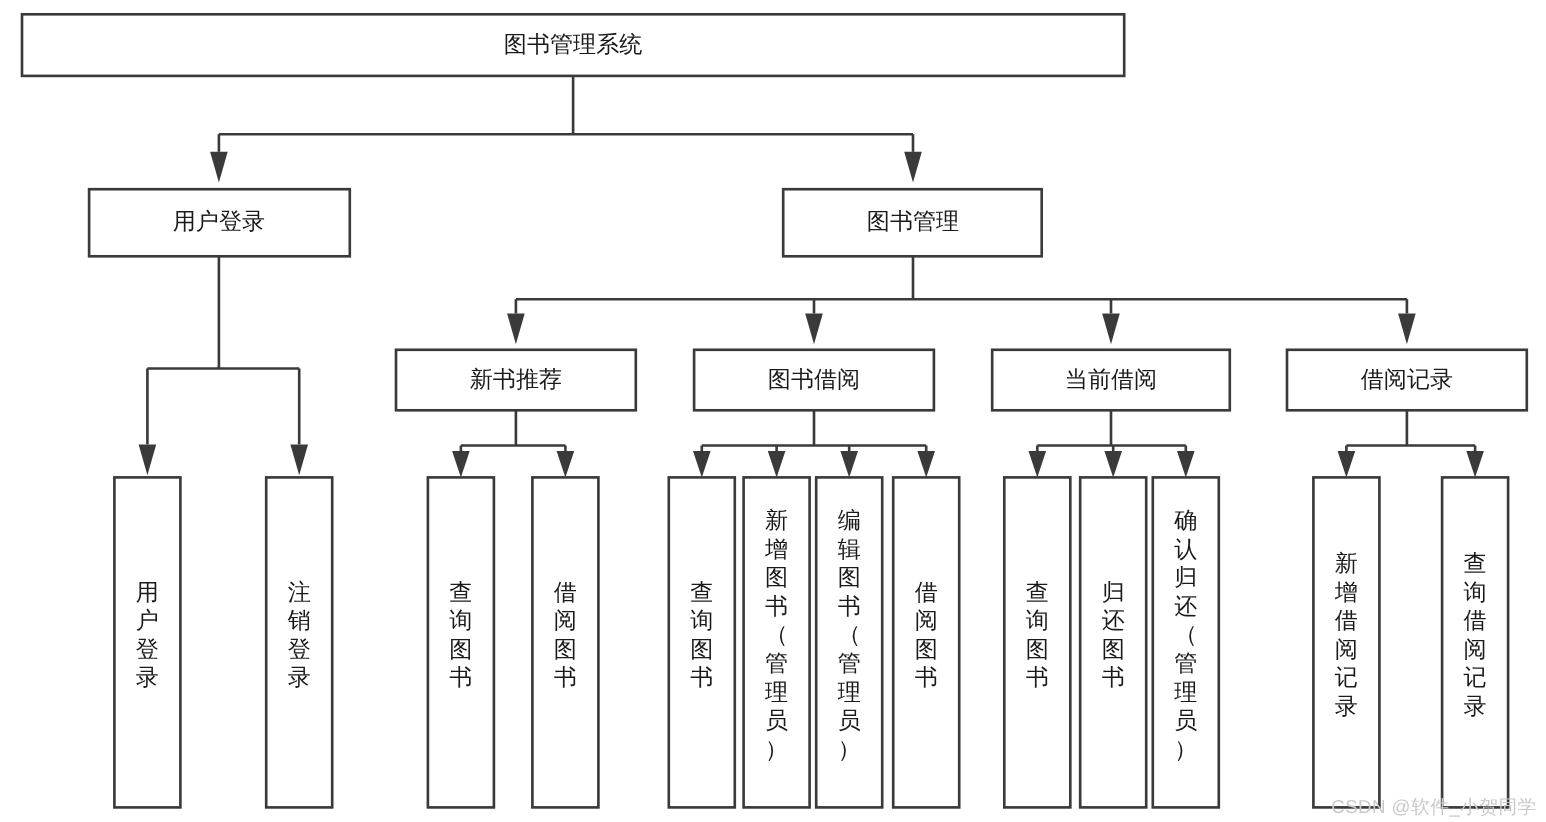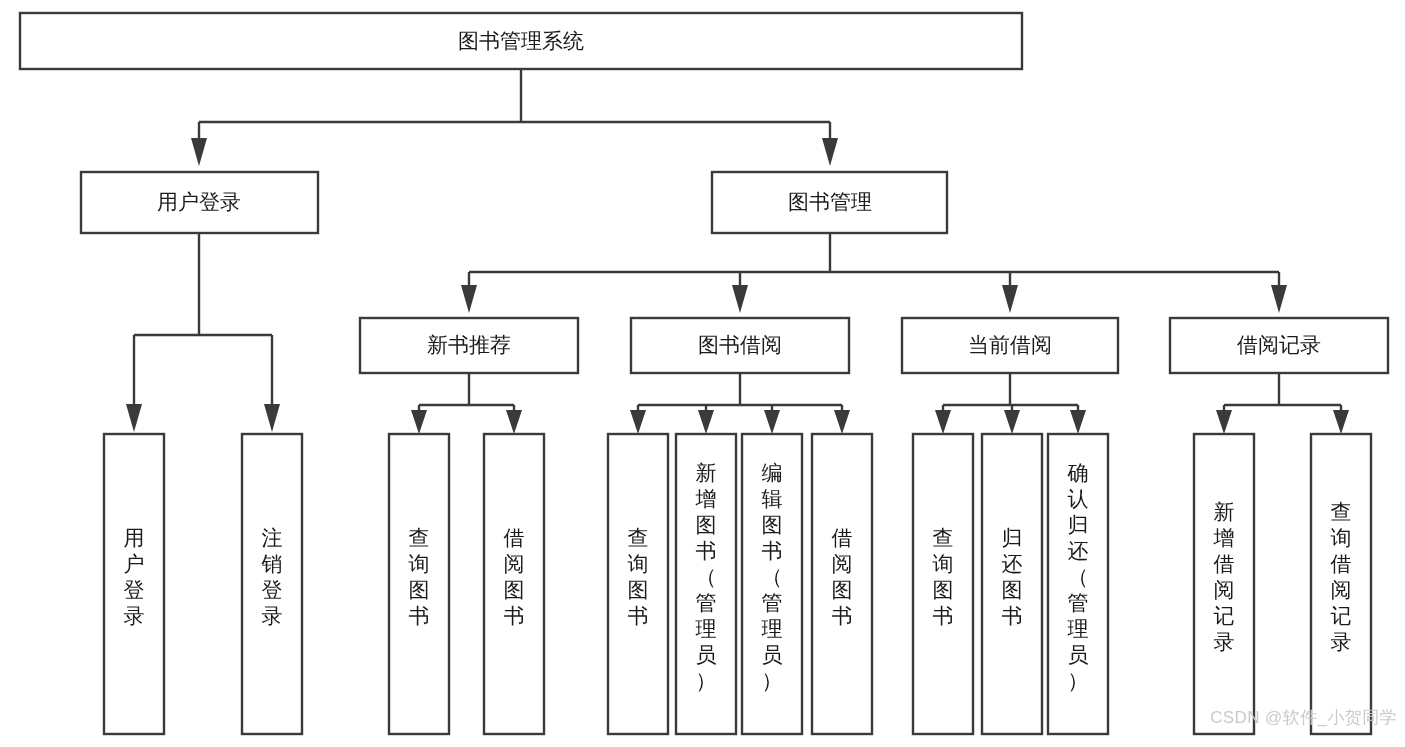--- a/index.html
+++ b/index.html
@@ -46,21 +46,21 @@
     stroke-width: 2.4;
     fill: none;
   }
   .edge-head {
     fill: #3a3a3a;
     stroke: none;
   }
   .watermark {
     position: absolute;
     right: 8px;
-    bottom: 18px;
+    bottom: 2px;
     font-family: "Liberation Sans", "DejaVu Sans", sans-serif;
     font-size: 17px;
     color: #c9c9c9;
     letter-spacing: 0.4px;
     white-space: nowrap;
     user-select: none;
   }
 </style>
 </head>
 <body>

